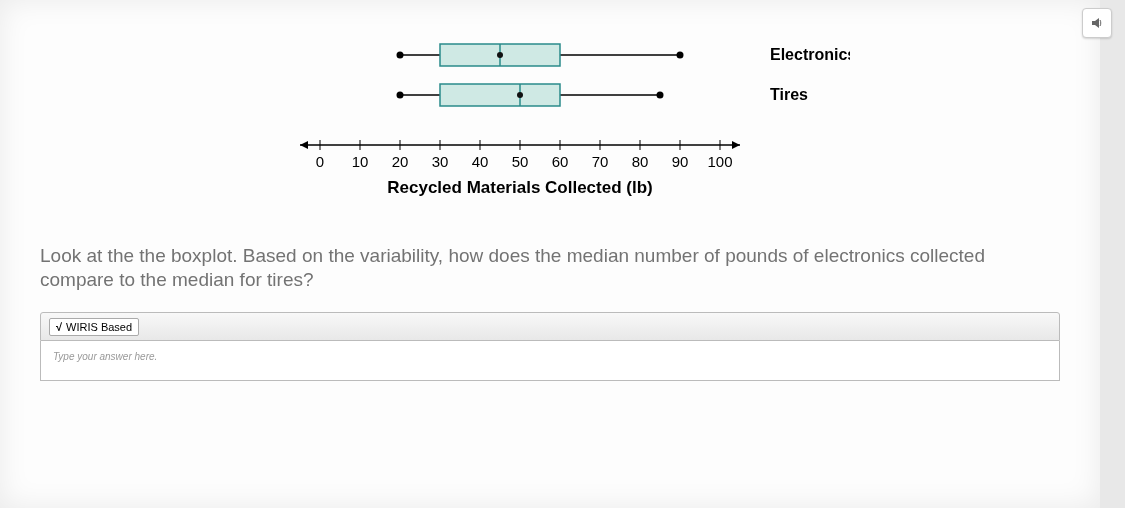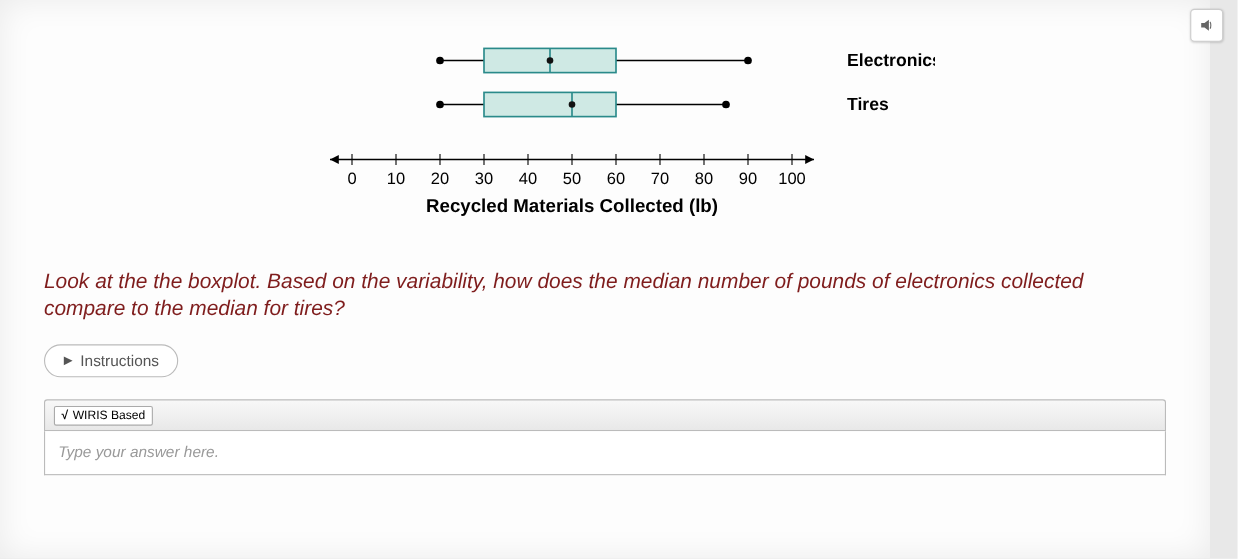--- a/index.html
+++ b/index.html
@@ -33,24 +33,23 @@
     justify-content: center;
     box-shadow: 0 1px 2px rgba(0,0,0,0.15);
     cursor: pointer;
   }
   .chart-wrap {
     width: 520px;
     margin: 20px auto 30px auto;
   }
   .question-text {
     font-size: 19px;
-    color: #7f1d1d;
+    color: #737373;
     line-height: 1.25;
     margin: 30px 0 20px 0;
-    font-style: italic;
   }
   .instructions-btn {
     display: inline-flex;
     align-items: center;
     gap: 6px;
     border: 1px solid #bbb;
     border-radius: 18px;
     padding: 6px 16px;
     font-size: 14px;
     color: #555;
@@ -73,21 +72,21 @@
     font-size: 11px;
     padding: 2px 6px;
     border-radius: 2px;
     cursor: pointer;
   }
   .answer-box {
     width: 100%;
     border: 1px solid #bbb;
     border-top: none;
     padding: 10px 12px;
-    font-size: 14px;
+    font-size: 10px;
     color: #999;
     font-style: italic;
     min-height: 40px;
     background: #fff;
   }
   svg text { font-family: Arial, Helvetica, sans-serif; }
 </style>
 </head>
 <body>
 
@@ -142,28 +141,20 @@
         <circle cx="370" cy="65" r="3.5" fill="#000"></circle>
         <rect x="150" y="54" width="120" height="22" fill="#cfe9e4" stroke="#2a8a8a" stroke-width="1.5"></rect>
         <line x1="230" y1="54" x2="230" y2="76" stroke="#2a8a8a" stroke-width="1.5"></line>
         <circle cx="230" cy="65" r="3" fill="#111"></circle>
         <text x="480" y="70" font-size="16" font-weight="bold" fill="#000">Tires</text>
       </svg>
   </div>
 
   <p class="question-text">Look at the the boxplot. Based on the variability, how does the median number of pounds of electronics collected compare to the median for tires?</p>
 
-  <button class="instructions-btn">
-    <span>
-      <svg width="10" height="10" viewBox="0 0 10 10">
-          <path d="M1 1l8 4-8 4z" fill="#555"></path>
-        </svg>
-    </span>
-    <span>Instructions</span>
-  </button>
 
   <div class="editor-bar">
     <button class="wiris-btn">
       <span style="font-weight:bold;">√</span>
       <span>WIRIS Based</span>
     </button>
   </div>
   <div class="answer-box" contenteditable="true" style="">Type your answer here.</div>
 
 </div>

